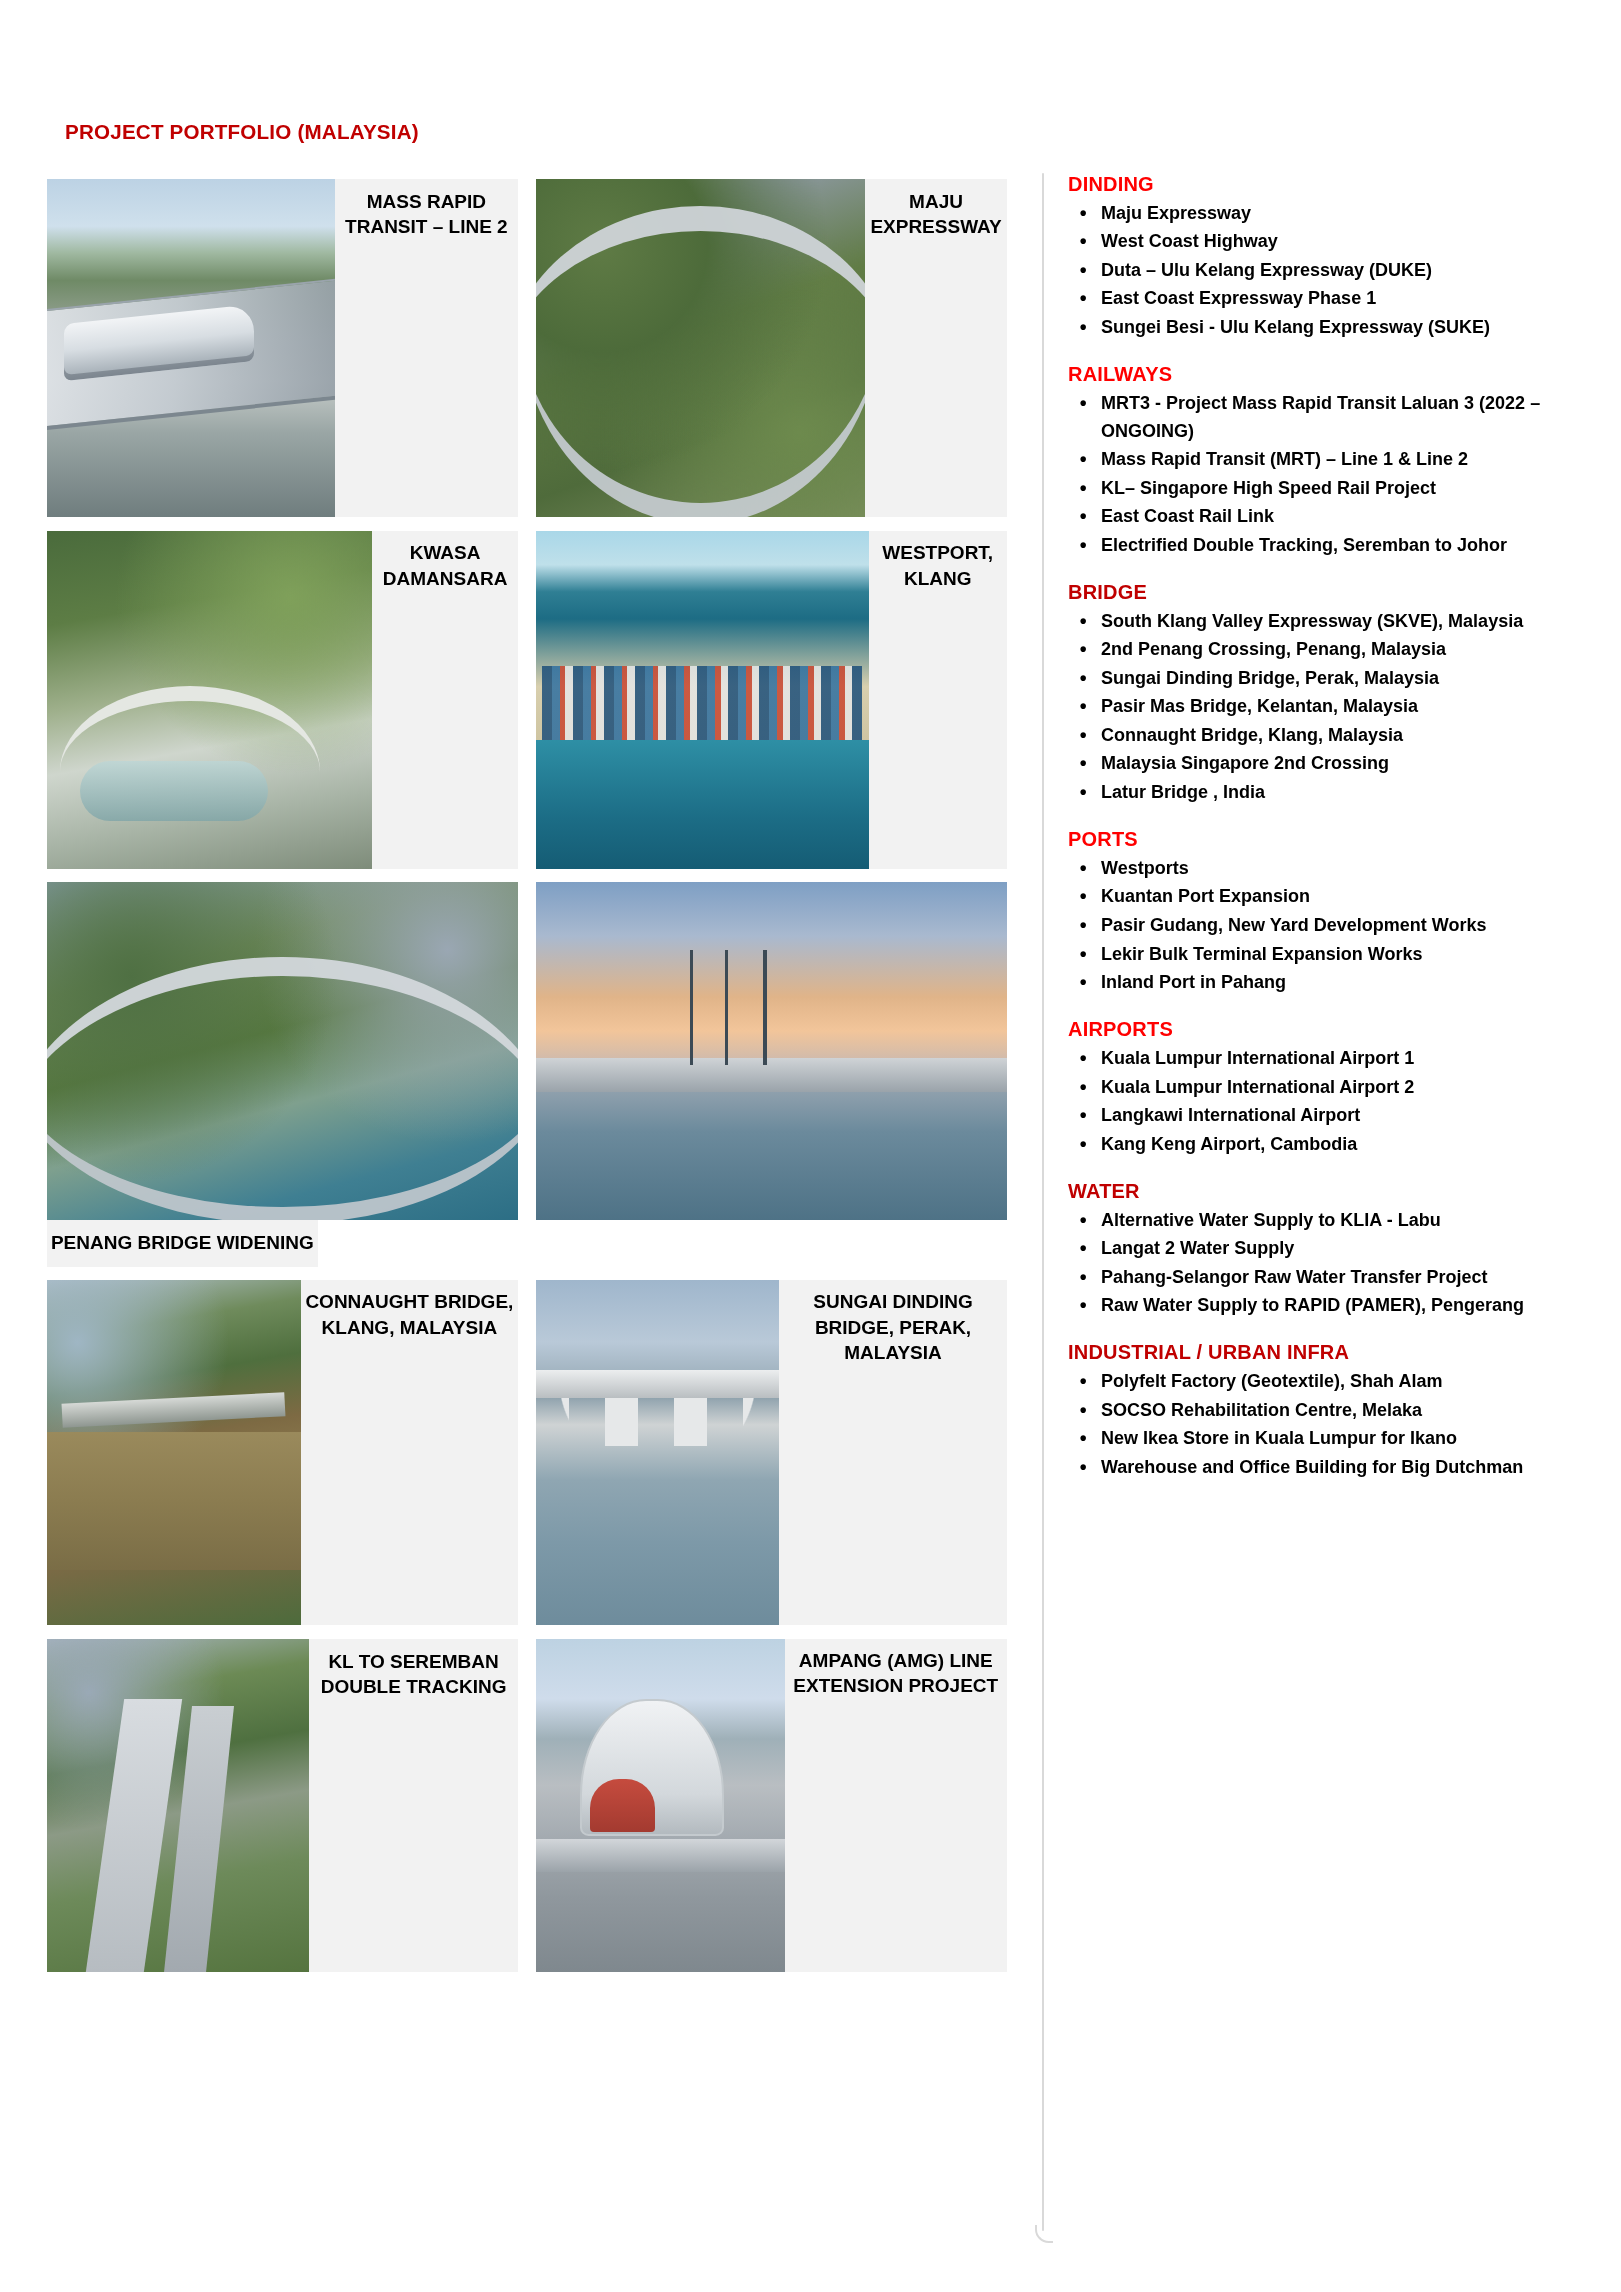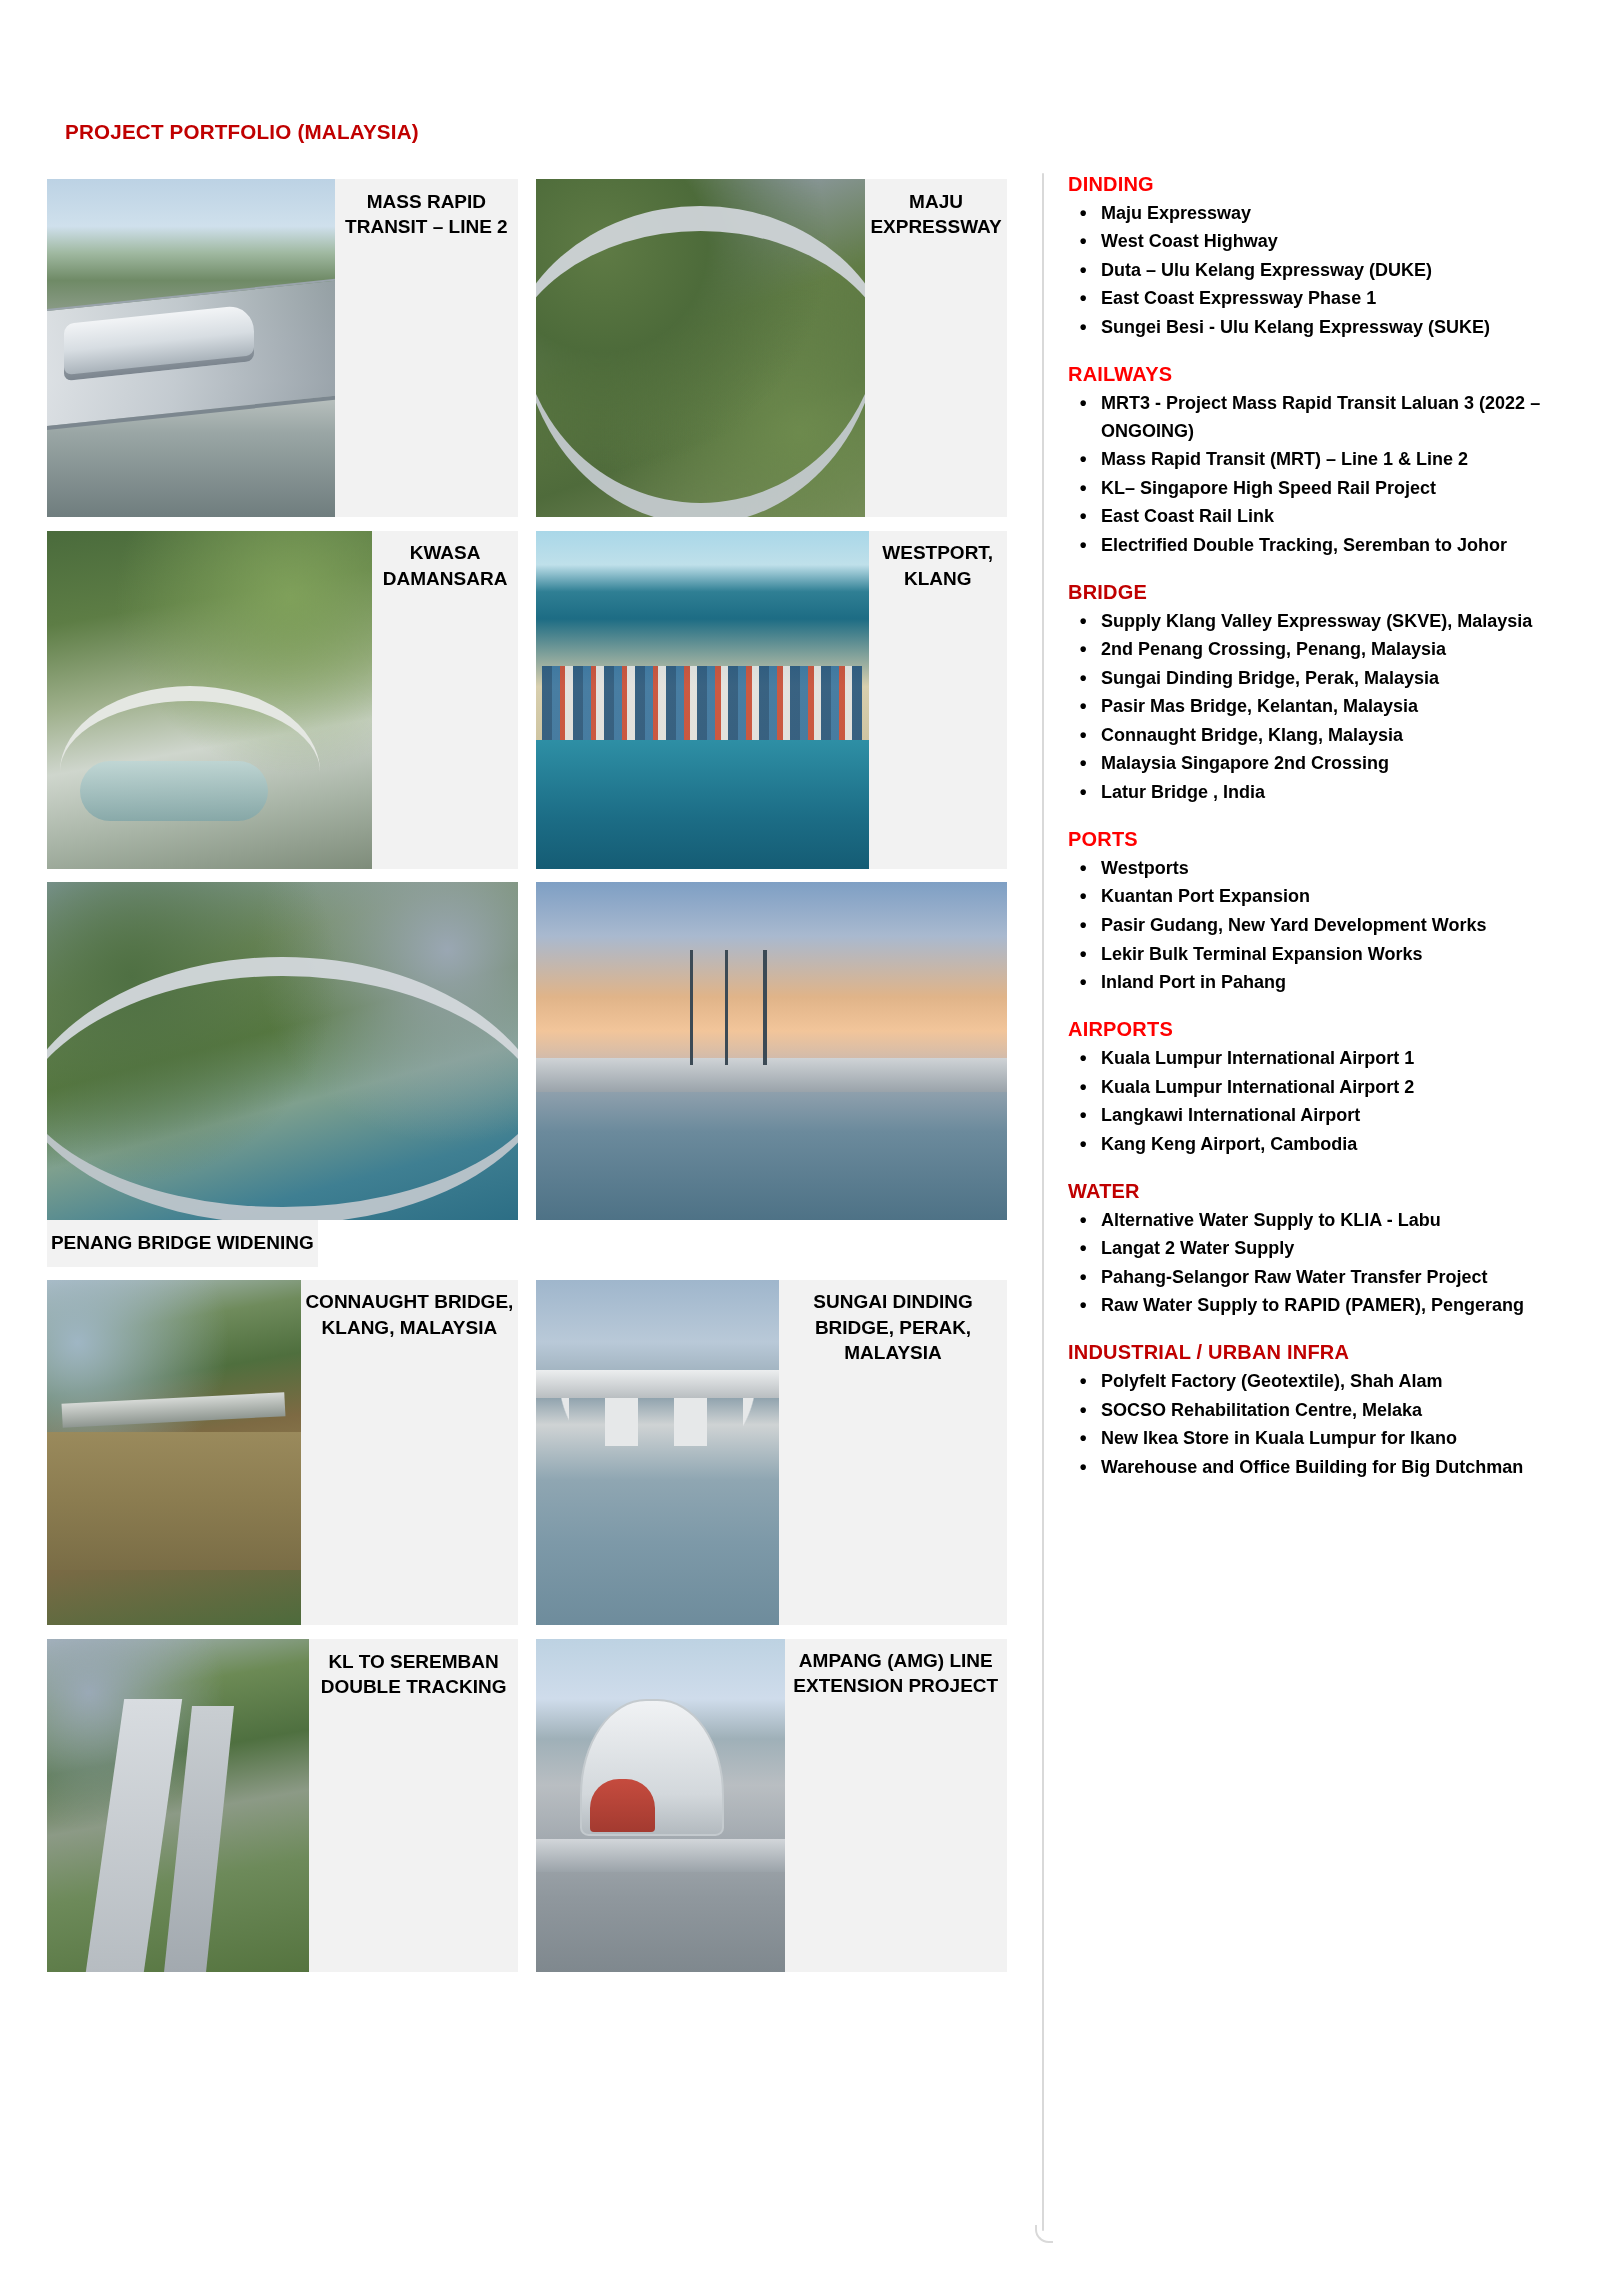--- a/index.html
+++ b/index.html
@@ -415,21 +415,21 @@
         <li>Mass Rapid Transit (MRT) – Line 1 &amp; Line 2</li>
         <li>KL– Singapore High Speed Rail Project</li>
         <li>East Coast Rail Link</li>
         <li>Electrified Double Tracking, Seremban to Johor</li>
       </ul>
     </div>
 
     <div class="sec">
       <div class="sec-head dark">BRIDGE</div>
       <ul class="items">
-        <li>Supply Klang Valley Expressway (SKVE), Malaysia</li>
+        <li>South Klang Valley Expressway (SKVE), Malaysia</li>
         <li>2nd Penang Crossing, Penang, Malaysia</li>
         <li>Sungai Dinding Bridge, Perak, Malaysia</li>
         <li>Pasir Mas Bridge, Kelantan, Malaysia</li>
         <li>Connaught Bridge, Klang, Malaysia</li>
         <li>Malaysia Singapore 2nd Crossing</li>
         <li>Latur Bridge , India</li>
       </ul>
     </div>
 
     <div class="sec">

